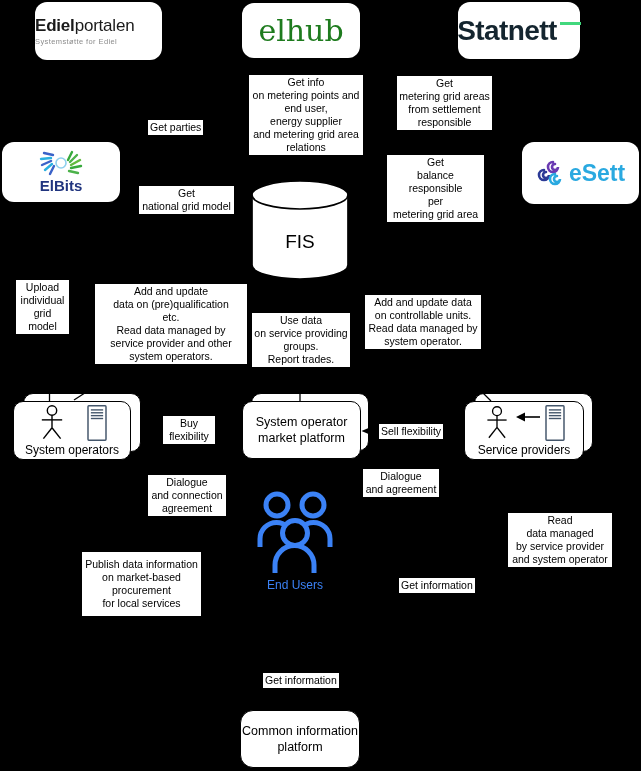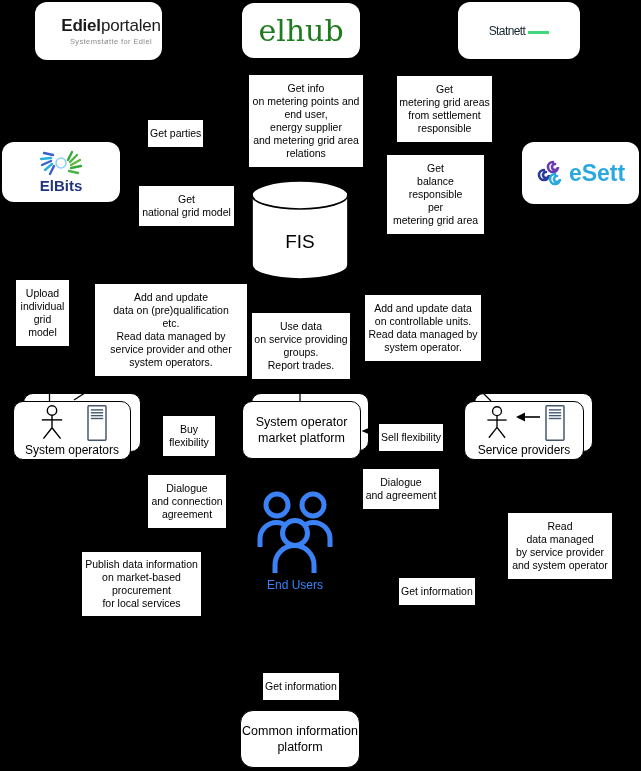--- a/index.html
+++ b/index.html
@@ -1,54 +1,54 @@
 <!DOCTYPE html>
 <html><head>
 <meta charset="utf-8">
 <style>
   html,body{margin:0;padding:0;background:#000;}
   #canvas{position:relative;width:641px;height:771px;background:#000;overflow:hidden;
           font-family:"Liberation Sans",sans-serif;}
   
   .lbl{position:absolute;background:#fff;color:#000;font-size:10.5px;line-height:13px;
-       text-align:center;white-space:pre-line;padding:7px 2px;box-sizing:border-box;}
+       text-align:center;white-space:pre-line;padding:1px 2px;box-sizing:border-box;}
   
   .logo{position:absolute;background:#fff;border-radius:12px;display:flex;flex-direction:column;
         align-items:center;justify-content:center;box-sizing:border-box;}
   
   .node{position:absolute;}
   .card{position:absolute;background:#fff;border:1.5px solid #000;border-radius:10px;box-sizing:border-box;}
   .card.front{display:flex;flex-direction:column;align-items:center;justify-content:center;}
   .card-label{font-size:12px;color:#000;text-align:center;white-space:pre-line;line-height:14px;}
   .icon-row{display:flex;align-items:center;justify-content:center;margin-bottom:2px;}
   .txt-card{font-size:12.5px;line-height:16px;}
   
   .ediel-line1{font-size:17px;letter-spacing:-0.2px;}
   .ediel-line1 b{font-weight:700;}
   .ediel-sub{font-size:7.5px;letter-spacing:0.4px;margin-top:1px;}
   
   .elhub-text{font-family:"DejaVu Serif","Liberation Serif",serif;font-size:30px;}
   
   .statnett-row{display:flex;align-items:flex-start;}
-  .statnett-text{font-size:12px;font-weight:400;letter-spacing:-0.6px;}
+  .statnett-text{font-size:28px;font-weight:700;letter-spacing:-0.6px;}
   .statnett-dash{width:21px;height:3px;margin:7px 0 0 3px;}
   
   .esett-row{display:flex;align-items:center;gap:5px;}
   .esett-text{font-size:23px;font-weight:700;}
   
   .elbits-text{font-size:15px;font-weight:700;margin-top:1px;}
   .endusers-label{position:absolute;font-size:12px;text-align:center;}
   svg{display:block;}
 </style>
 </head>
 <body>
 
 <div id="canvas">
 
-  <div class="logo" style="left:35px;top:2px;width:127px;height:58px;align-items:center;padding-left:25px;">
+  <div class="logo" style="left:35px;top:2px;width:127px;height:58px;align-items:flex-start;padding-left:0;">
     <div class="ediel-line1" style="color: rgb(26, 26, 26);"><b>Ediel</b><span>portalen</span></div>
     <div class="ediel-sub" style="color: rgb(140, 140, 140);">Systemstøtte for Ediel</div>
   </div>
 
   <div class="logo" style="left:242px;top:3px;width:118px;height:55px;">
     <div class="elhub-text" style="color: rgb(30, 123, 30);">elhub</div>
   </div>
 
   <div class="logo" style="left:458px;top:2px;width:122px;height:57px;">
     <div class="statnett-row">

